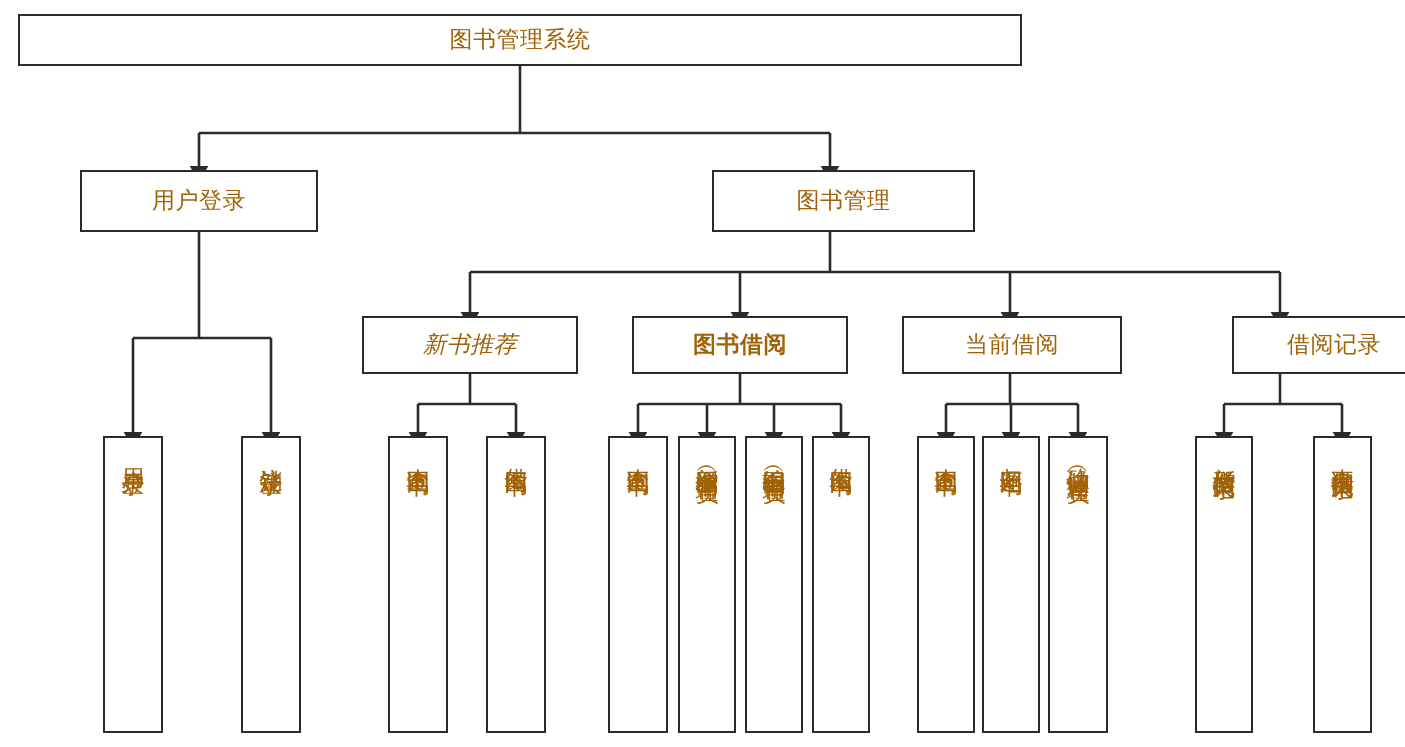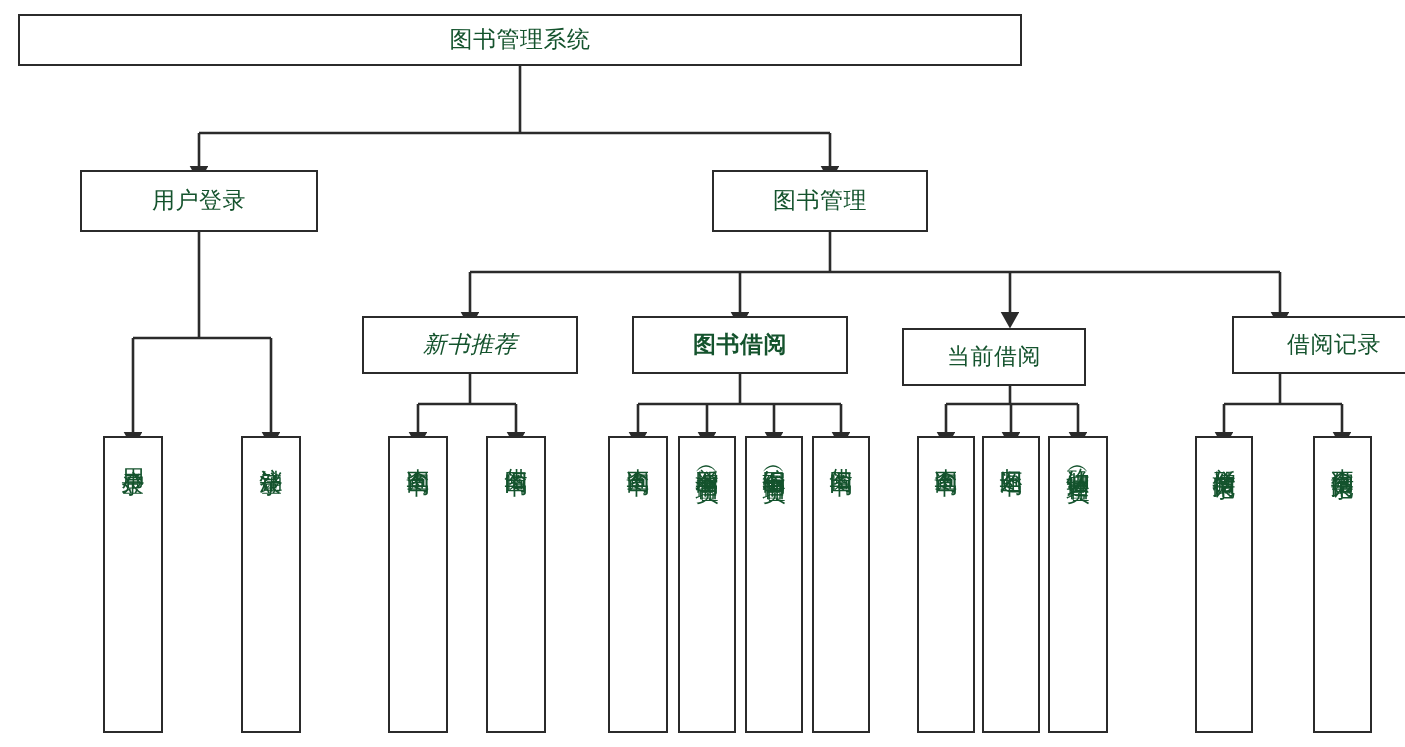--- a/index.html
+++ b/index.html
@@ -25,21 +25,21 @@
     height: 747px;
   }
   .node {
     position: absolute;
     box-sizing: border-box;
     border: 2.5px solid #2b2b2b;
     background: #ffffff;
     display: flex;
     align-items: center;
     justify-content: center;
-    color: #14532d;
+    color: #a16207;
   }
   .node-label {
     line-height: 1.18;
     letter-spacing: 0.5px;
     white-space: nowrap;
   }
   .node.horizontal .node-label {
     writing-mode: horizontal-tb;
     font-size: 23px;
   }
@@ -114,30 +114,30 @@
       </g>
   </svg>
 
   <div id="nodes">
       <div class="node horizontal root" style="left: 18px; top: 14px; width: 1004px; height: 52px;">
         <span class="node-label">图书管理系统</span>
       </div>
       <div class="node horizontal" style="left: 80px; top: 170px; width: 238px; height: 62px;">
         <span class="node-label">用户登录</span>
       </div>
-      <div class="node horizontal" style="left: 712px; top: 170px; width: 216px; height: 62px;">
+      <div class="node horizontal" style="left: 712px; top: 170px; width: 263px; height: 62px;">
         <span class="node-label">图书管理</span>
       </div>
       <div class="node horizontal" style="left: 362px; top: 316px; width: 216px; height: 58px; font-style: italic;">
         <span class="node-label">新书推荐</span>
       </div>
       <div class="node horizontal" style="left: 632px; top: 316px; width: 216px; height: 58px; font-weight: bold;">
         <span class="node-label">图书借阅</span>
       </div>
-      <div class="node horizontal" style="left: 902px; top: 328px; width: 184px; height: 58px;">
+      <div class="node horizontal" style="left: 902px; top: 316px; width: 220px; height: 58px;">
         <span class="node-label">当前借阅</span>
       </div>
       <div class="node horizontal" style="left: 1232px; top: 316px; width: 204px; height: 58px;">
         <span class="node-label">借阅记录</span>
       </div>
       <div class="node vertical" style="left: 103px; top: 436px; width: 60px; height: 297px;">
         <span class="node-label">用户登录</span>
       </div>
       <div class="node vertical" style="left: 241px; top: 436px; width: 60px; height: 297px;">
         <span class="node-label">注销登录</span>

